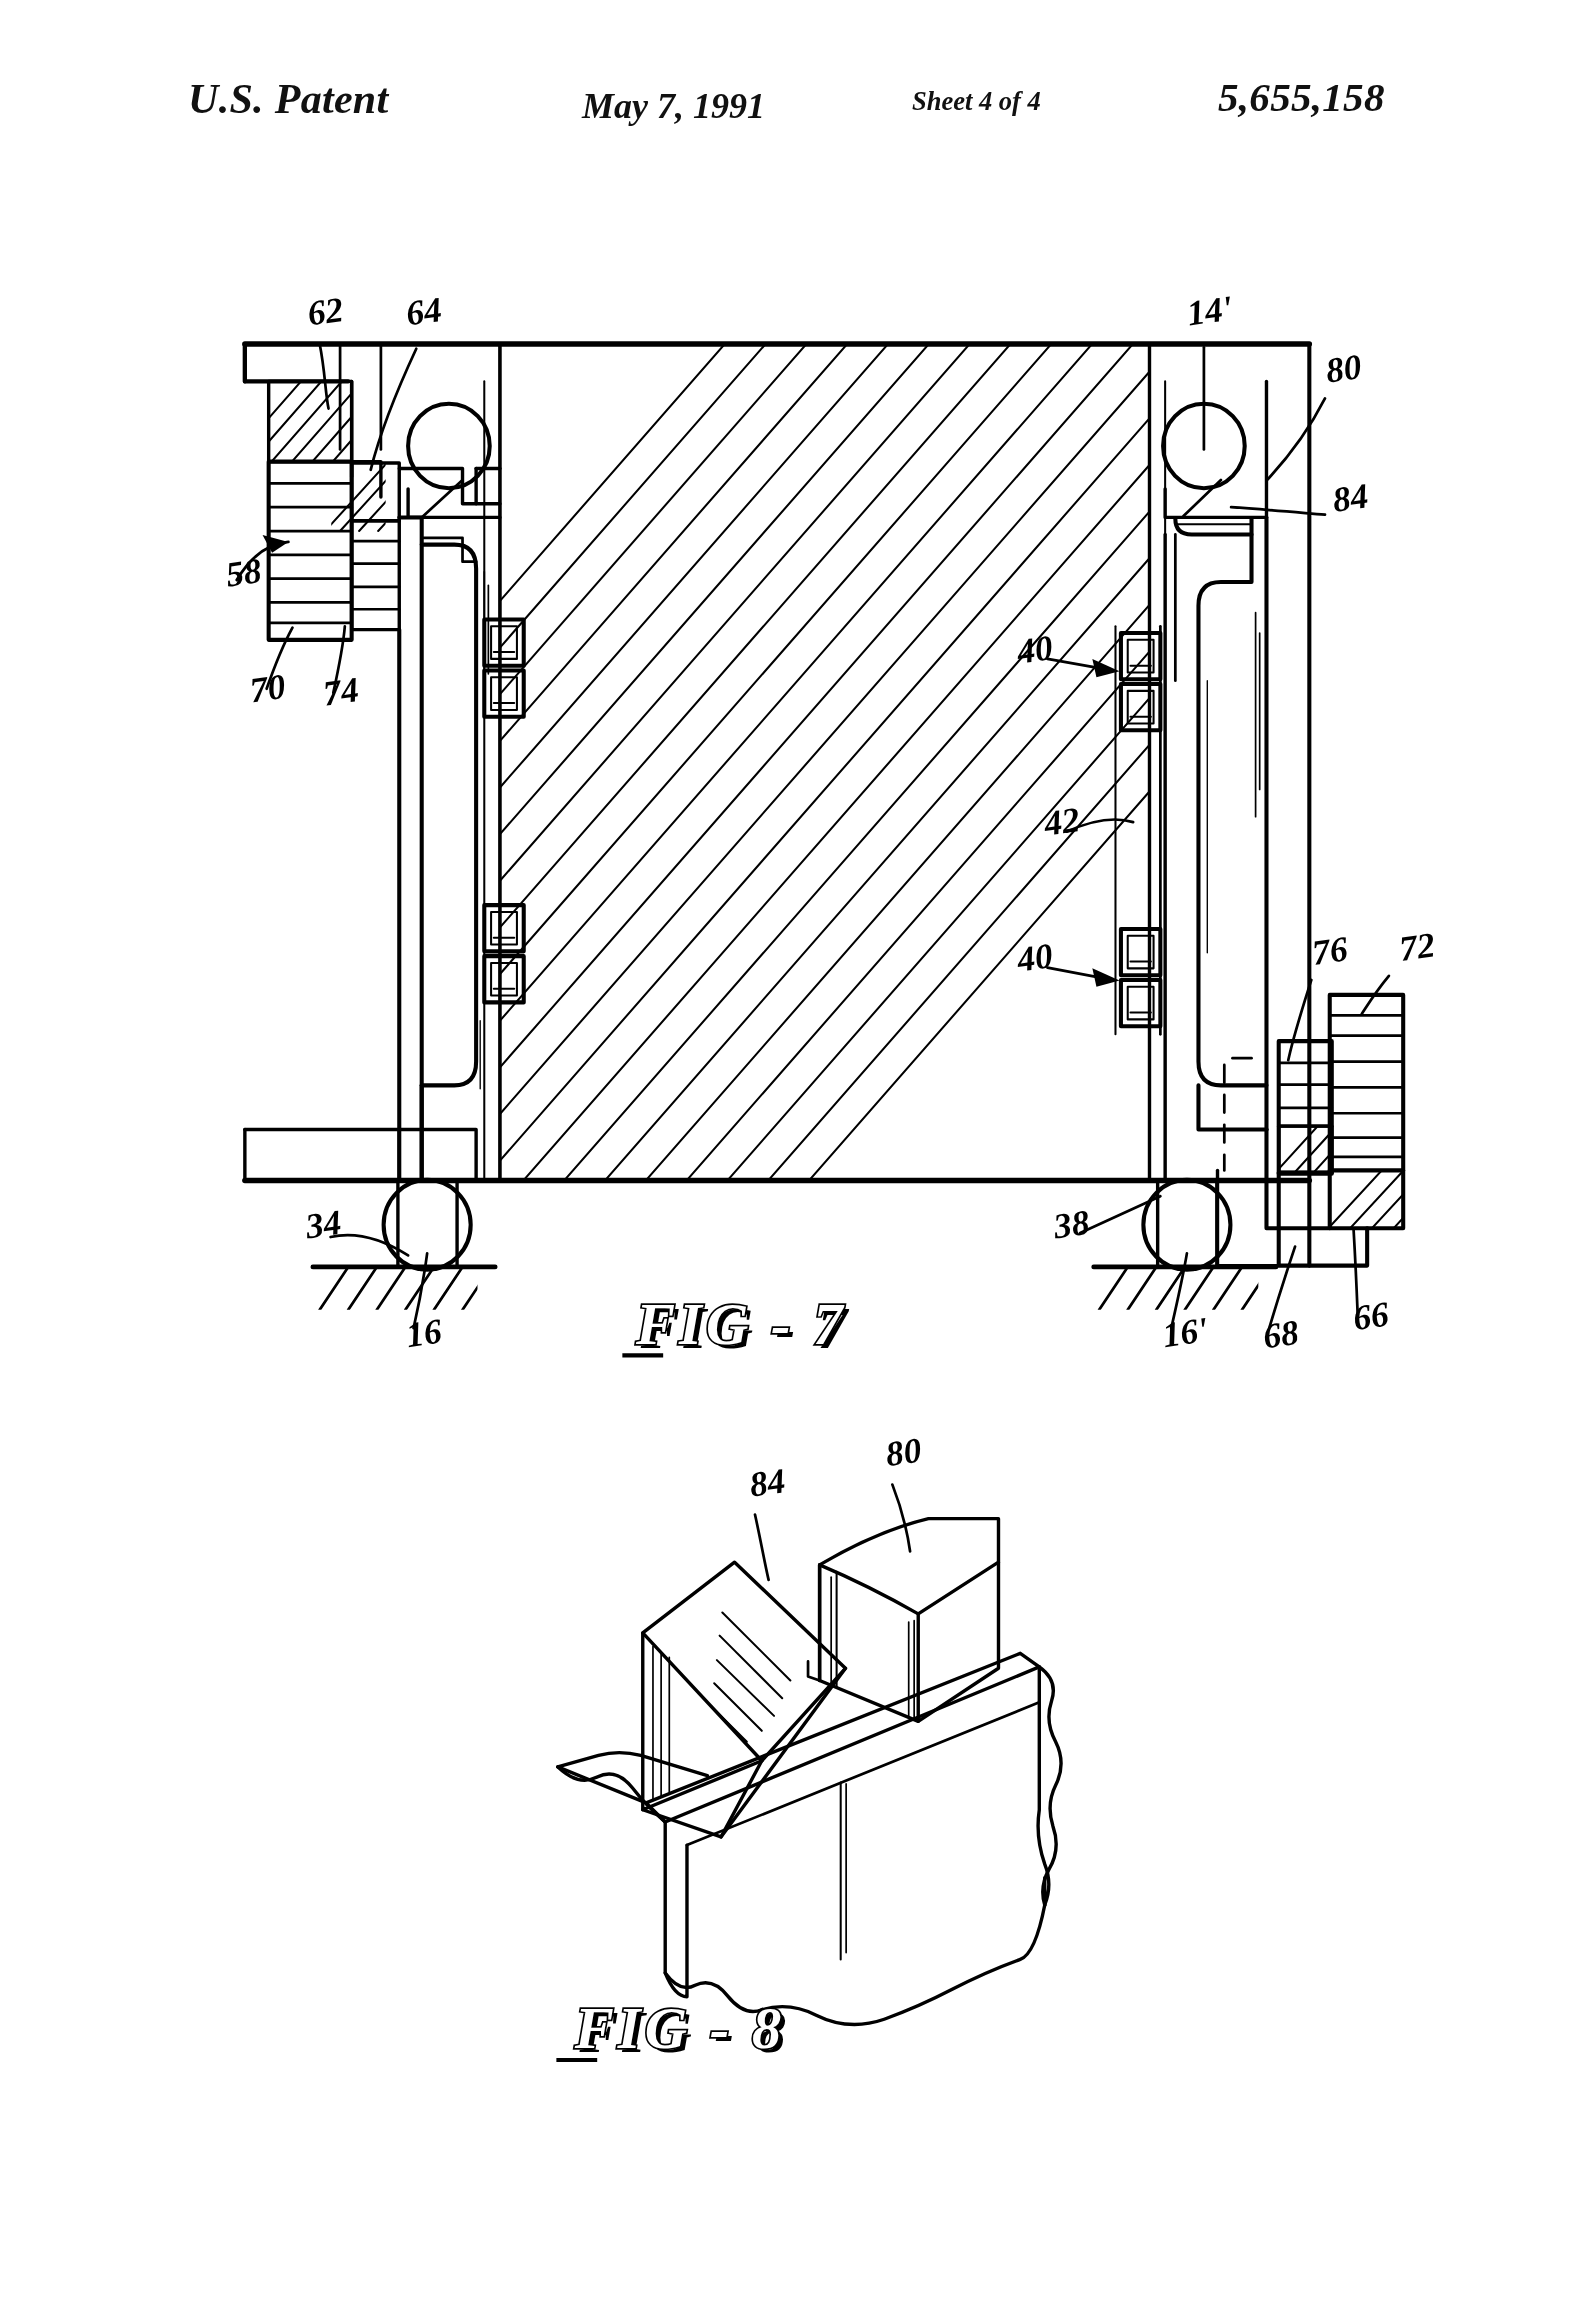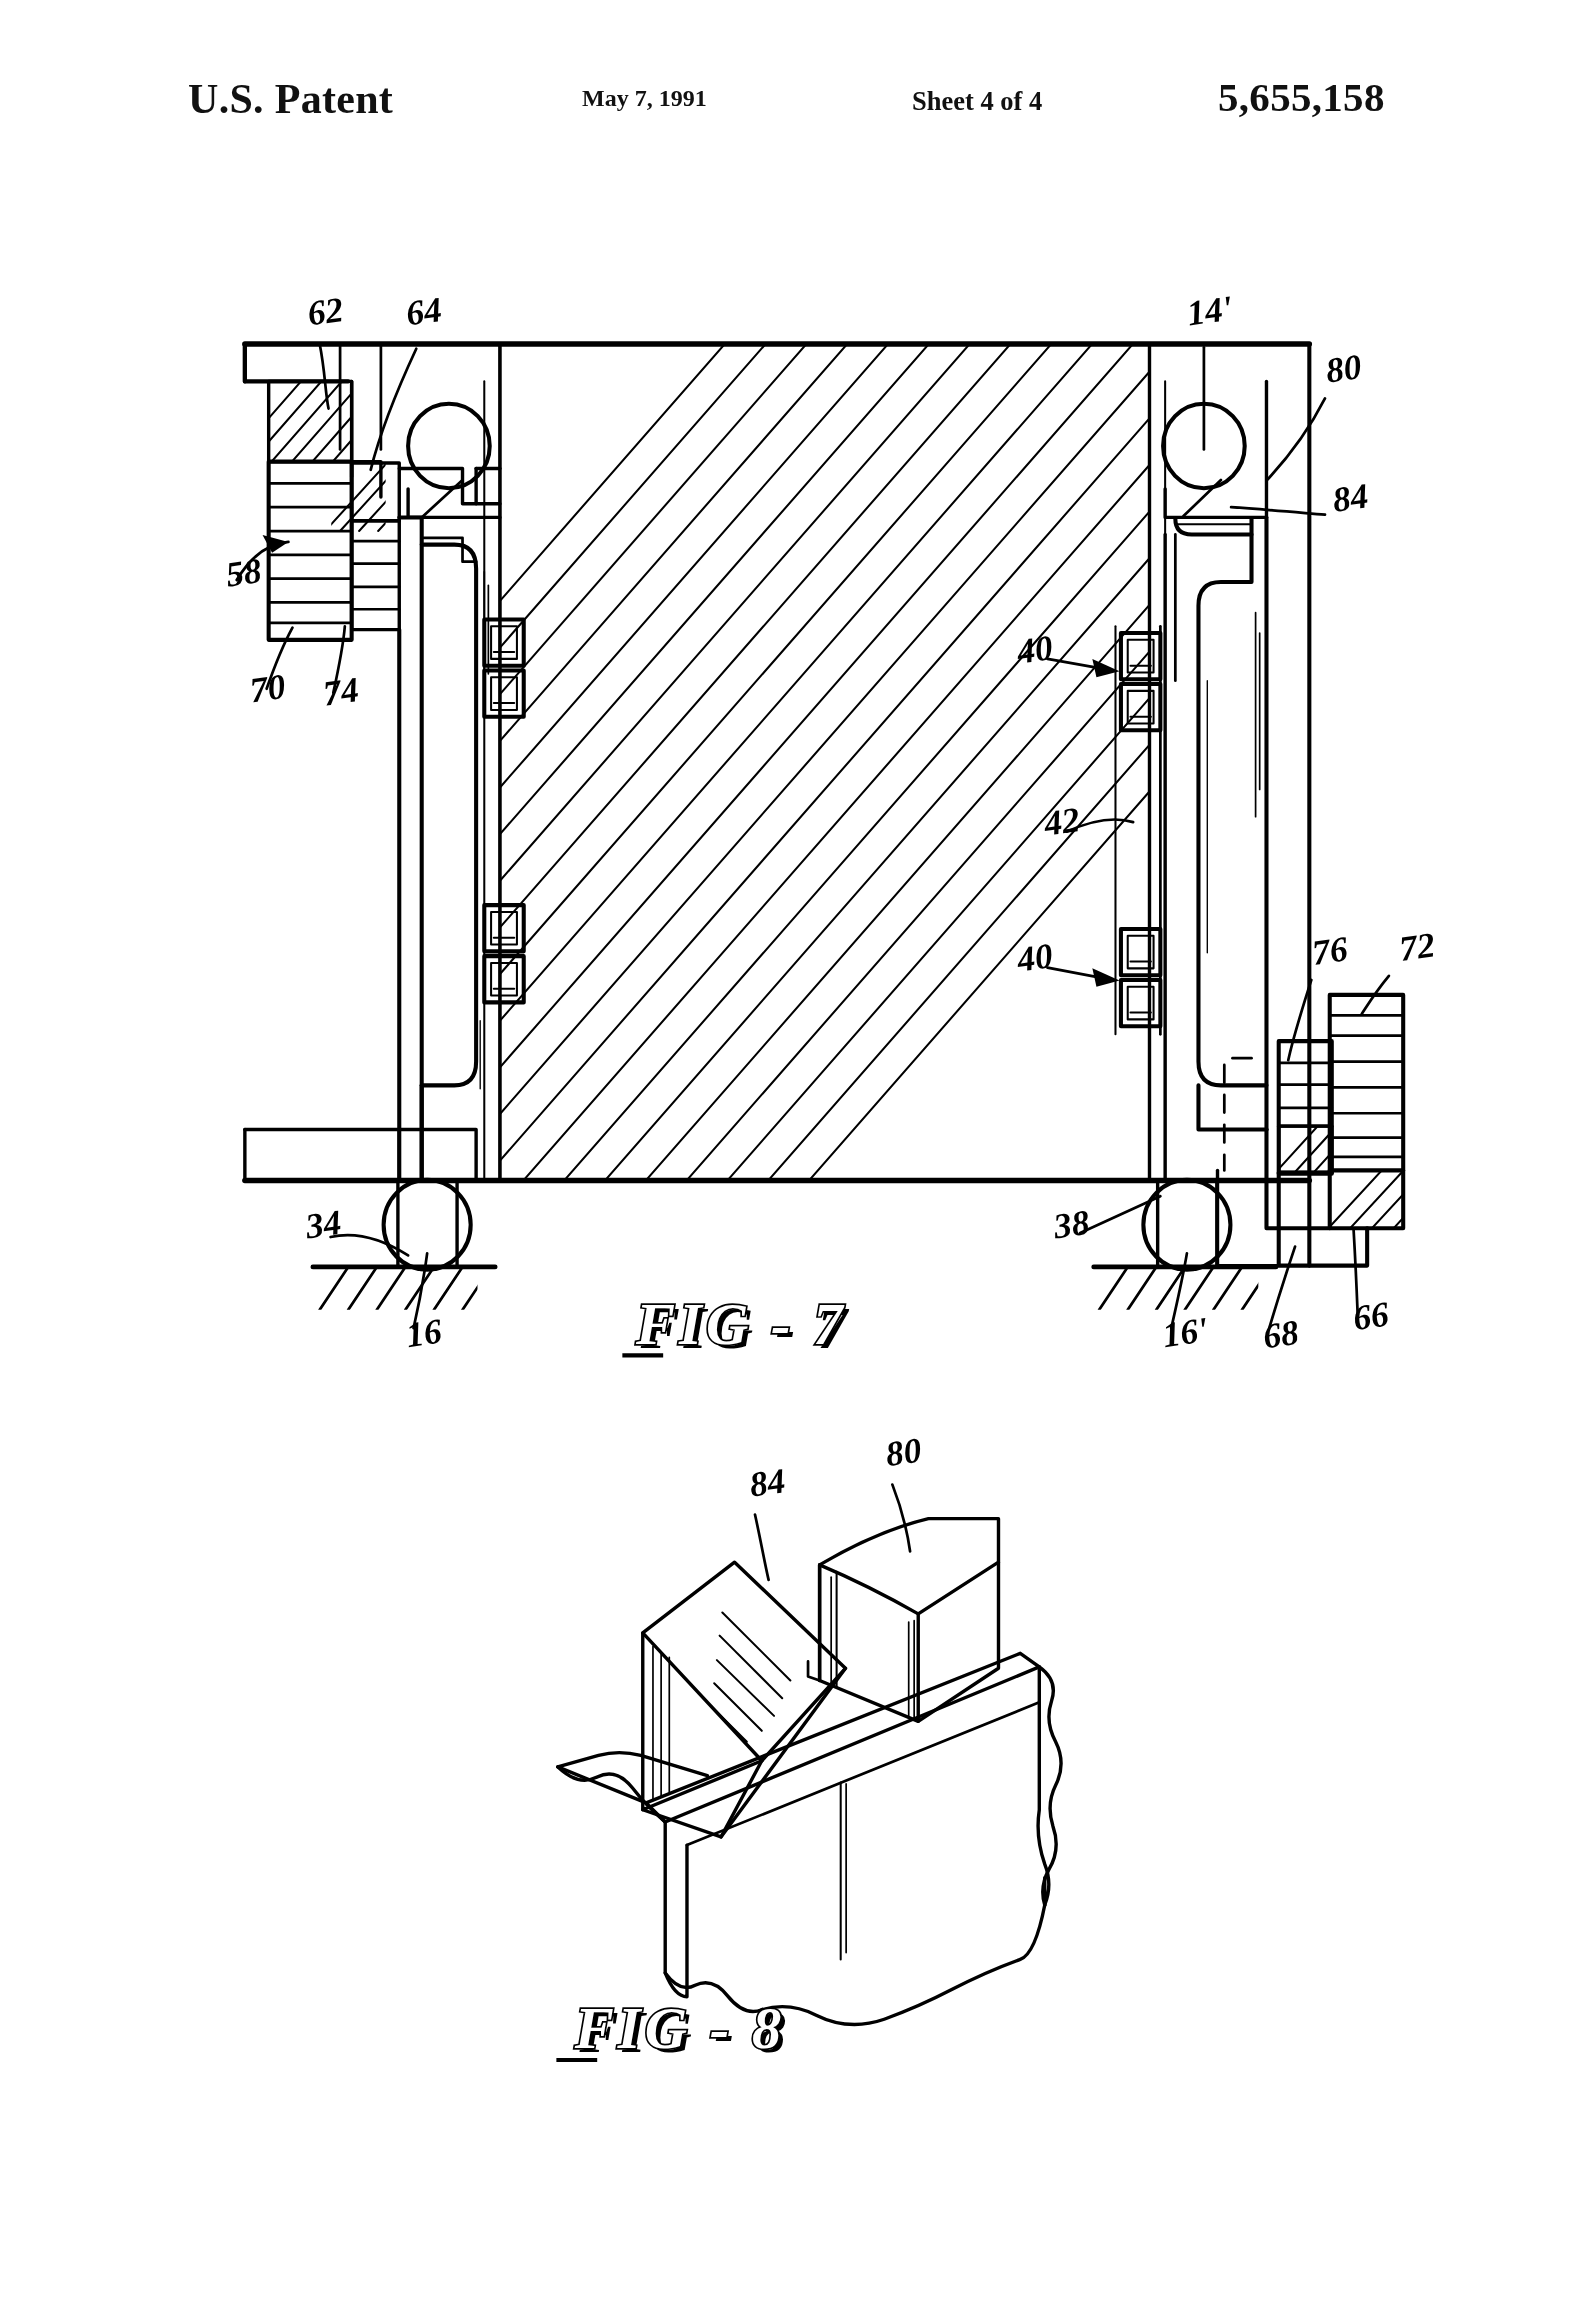--- a/index.html
+++ b/index.html
@@ -15,35 +15,36 @@
     color: #000000;
     overflow: hidden;
   }
 
   
   #patent-header {
     position: absolute;
     left: 0; top: 0;
     width: 1578px;
     height: 156px;
+    font-style: italic;
   }
   .hdr-item {
     position: absolute;
     white-space: nowrap;
     color: #111;
   }
   #hdr-office {
     left: 188px; top: 75px;
     font-size: 42px;
     font-weight: bold;
     letter-spacing: 0.3px;
   }
   #hdr-date {
     left: 582px; top: 85px;
-    font-size: 24px;
+    font-size: 36px;
     font-weight: bold;
   }
   #hdr-sheet {
     left: 912px; top: 86px;
     font-size: 26.5px;
     font-weight: bold;
     text-align: center;
   }
   #hdr-number {
     left: 1218px; top: 73px;

